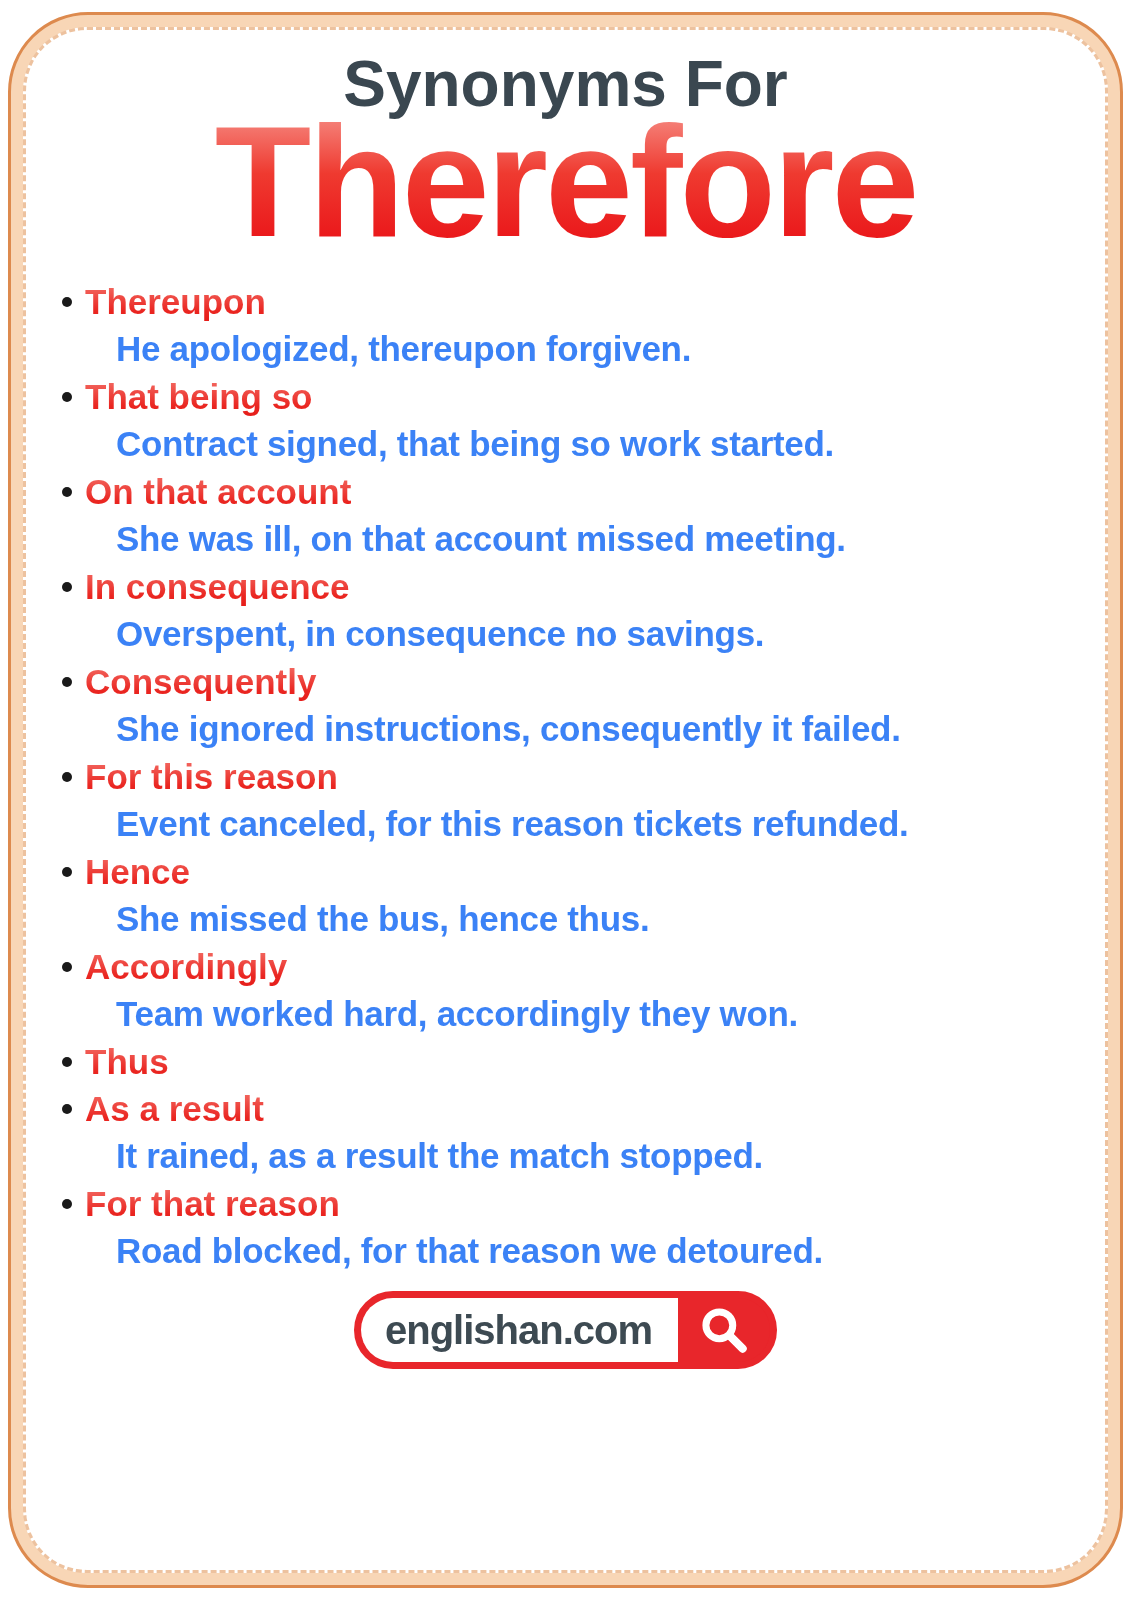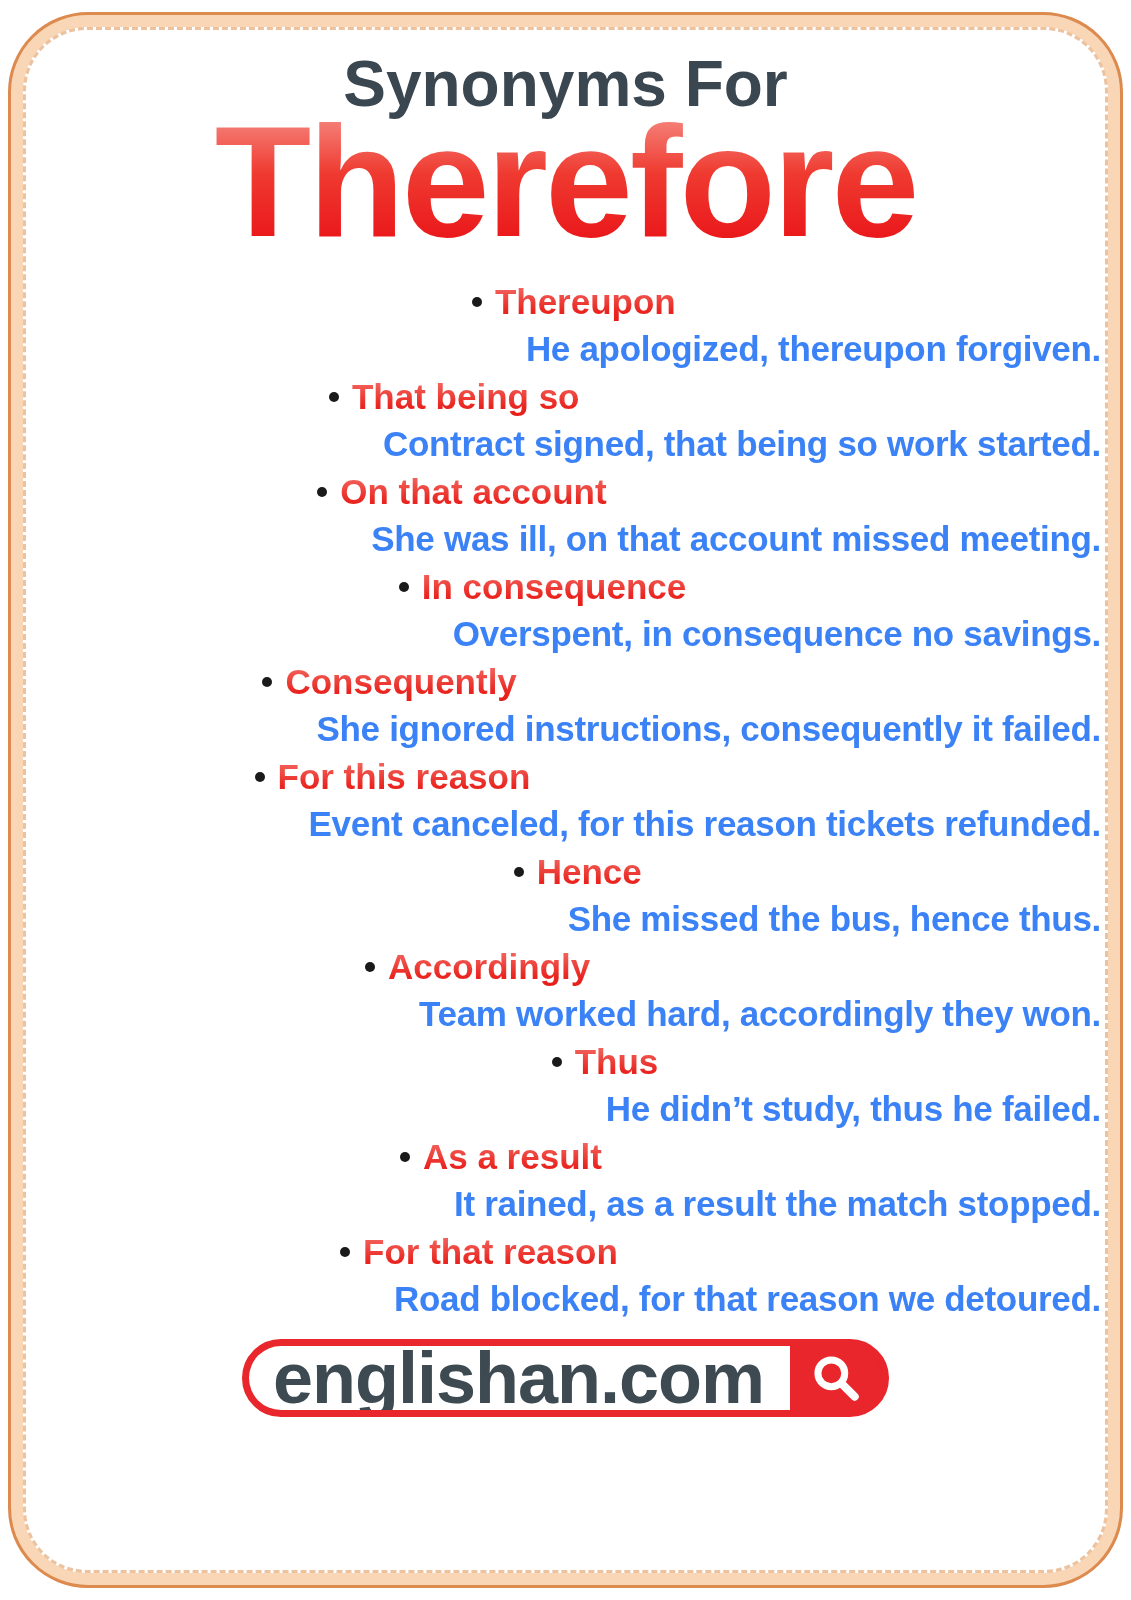--- a/index.html
+++ b/index.html
@@ -54,21 +54,21 @@
     color: #ea1318;
     text-decoration: underline;
   }
 
   
   .syn-list {
     list-style: none;
     margin-top: 22px;
     padding-left: 32px;
   }
-  .item { display: flex; align-items: flex-start; justify-content: flex-end; }
+  .item { display: flex; align-items: flex-start; }
   .dot {
     width: 10px; height: 10px;
     border-radius: 50%;
     background: #1a1a1a;
     margin-top: 19px;
     margin-right: 13px;
     flex: 0 0 auto;
   }
   .term {
     font-size: 35px;
@@ -99,21 +99,21 @@
     border-radius: 44px;
     overflow: hidden;
     height: 78px;
     text-decoration: none;
   }
   .pill-text {
     background: #ffffff;
     display: flex;
     align-items: center;
     padding: 0 26px 0 24px;
-    font-size: 72px;
+    font-size: 40px;
     font-weight: bold;
     color: #3d4a52;
     letter-spacing: -1px;
     line-height: 1;
   }
   .search-btn {
     background: #e8262b;
     width: 92px;
     display: flex;
     align-items: center;
@@ -185,21 +185,20 @@
       <span class="dot"></span>
       <div>
         <div class="term">Accordingly</div>
         <div class="example">Team worked hard, accordingly they won.</div>
       </div>
     </li>
     <li class="item">
       <span class="dot"></span>
       <div>
         <div class="term">Thus</div>
-        <div class="example">He didn’t study, thus he failed.</div>
       </div>
     </li>
     <li class="item">
       <span class="dot"></span>
       <div>
         <div class="term">As a result</div>
         <div class="example">It rained, as a result the match stopped.</div>
       </div>
     </li>
     <li class="item">

